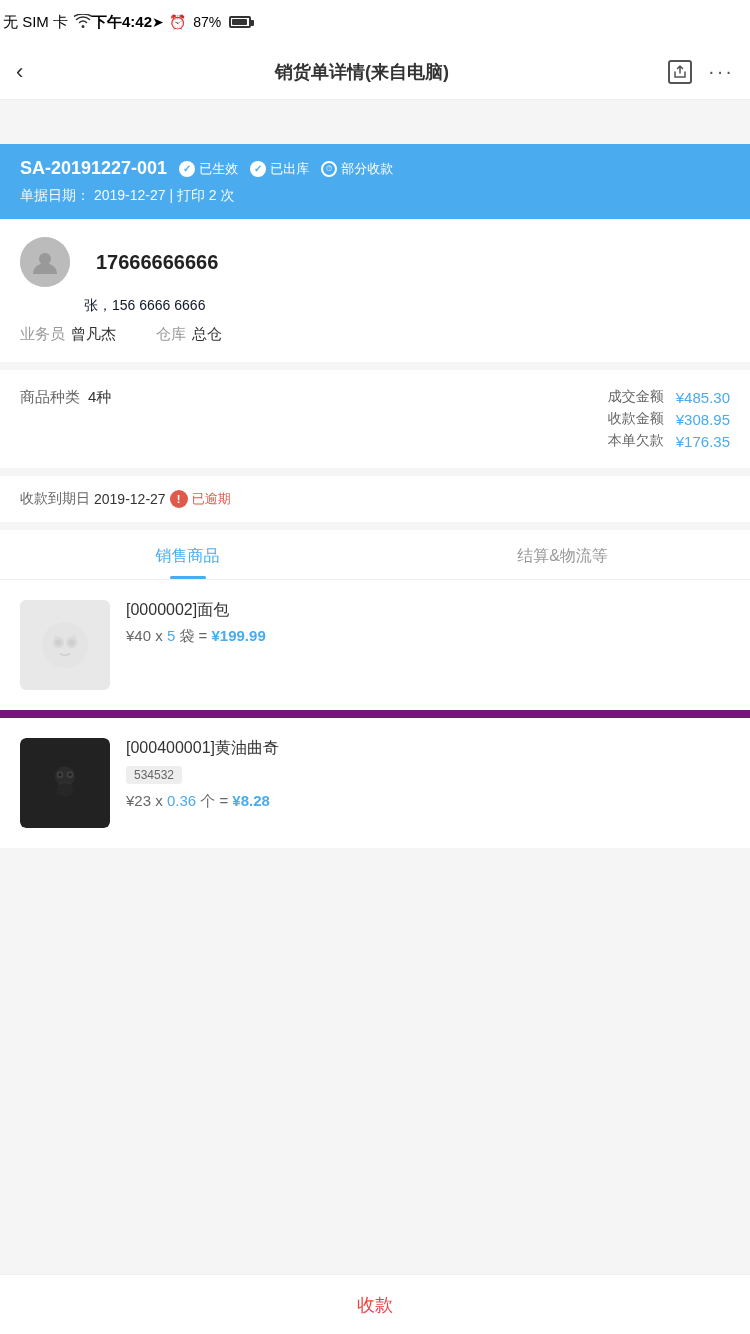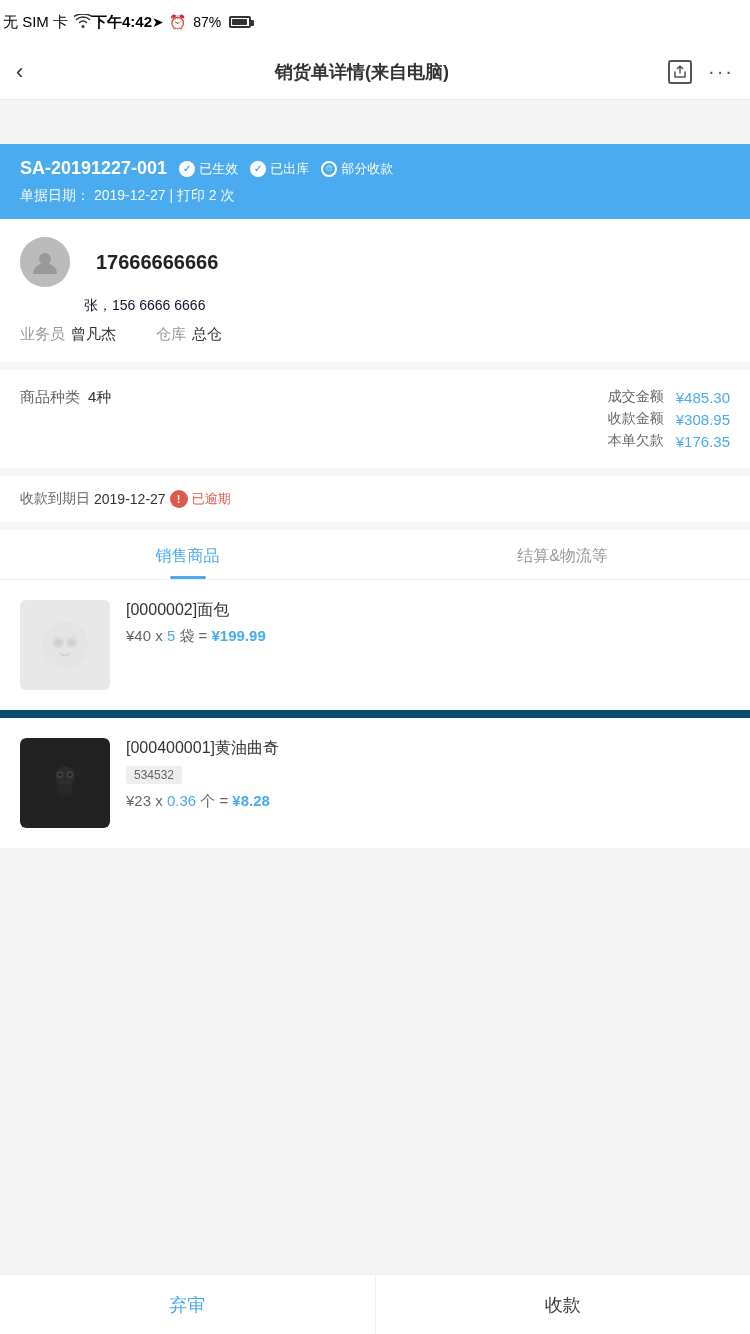--- a/index.html
+++ b/index.html
@@ -261,21 +261,21 @@
       content: '';
       position: absolute;
       bottom: 0; left: 50%;
       transform: translateX(-50%);
       width: 36px; height: 3px;
       background: #4AABEE;
       border-radius: 2px;
     }
 
     
-    .product-list { background: #0c4a6e; }
+    .product-list { background: #701a75; }
     .product-item {
       background: #fff;
       padding: 20px 20px;
       margin-bottom: 8px;
       display: flex;
       gap: 16px;
       align-items: flex-start;
     }
     .product-thumb {
       width: 90px; height: 90px;
@@ -332,21 +332,21 @@
     .bottom-btn {
       flex: 1;
       display: flex;
       align-items: center;
       justify-content: center;
       font-size: 18px;
       cursor: pointer;
       font-weight: 500;
     }
     .bottom-btn.left { color: #4AABEE; border-right: 1px solid #eee; }
-    .bottom-btn.right { color: #404040; }
+    .bottom-btn.right { color: #ef4444; }
   </style>
 </head>
 <body>
 
 <div class="status-bar">
   <div class="status-left">
     <span>无 SIM 卡</span>
     <span>
       <svg width="18" height="14" viewBox="0 0 18 14" fill="none">
         <path d="M9 11a1.5 1.5 0 110 3 1.5 1.5 0 010-3z" fill="#333"></path>
@@ -535,15 +535,14 @@
         <span class="price-total">¥8.28</span>
       </div>
     </div>
   </div>
 
 </div>
 
 <div style="height:68px;"></div>
 
 <div class="bottom-bar">
-  <div class="bottom-btn left">弃审</div>
   <div class="bottom-btn right">收款</div>
 </div>
 
 </body></html>

